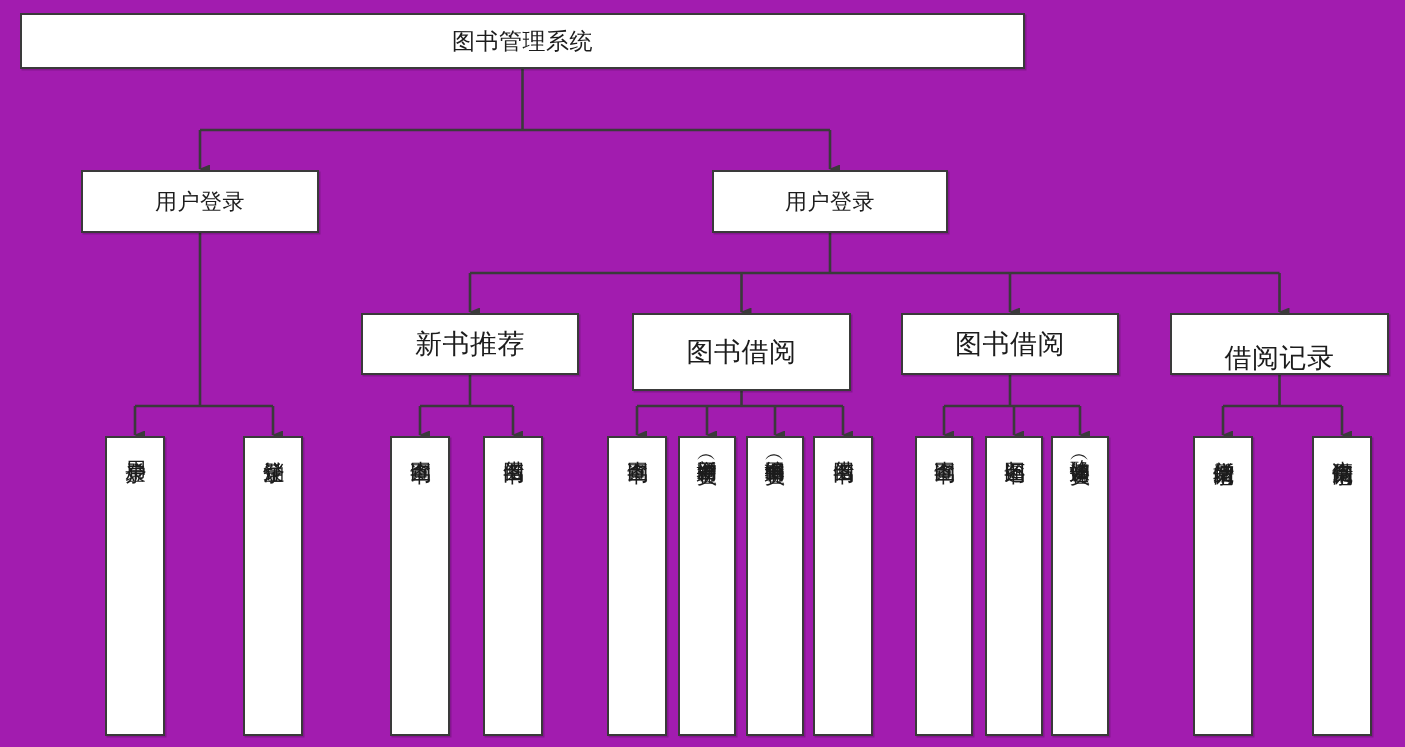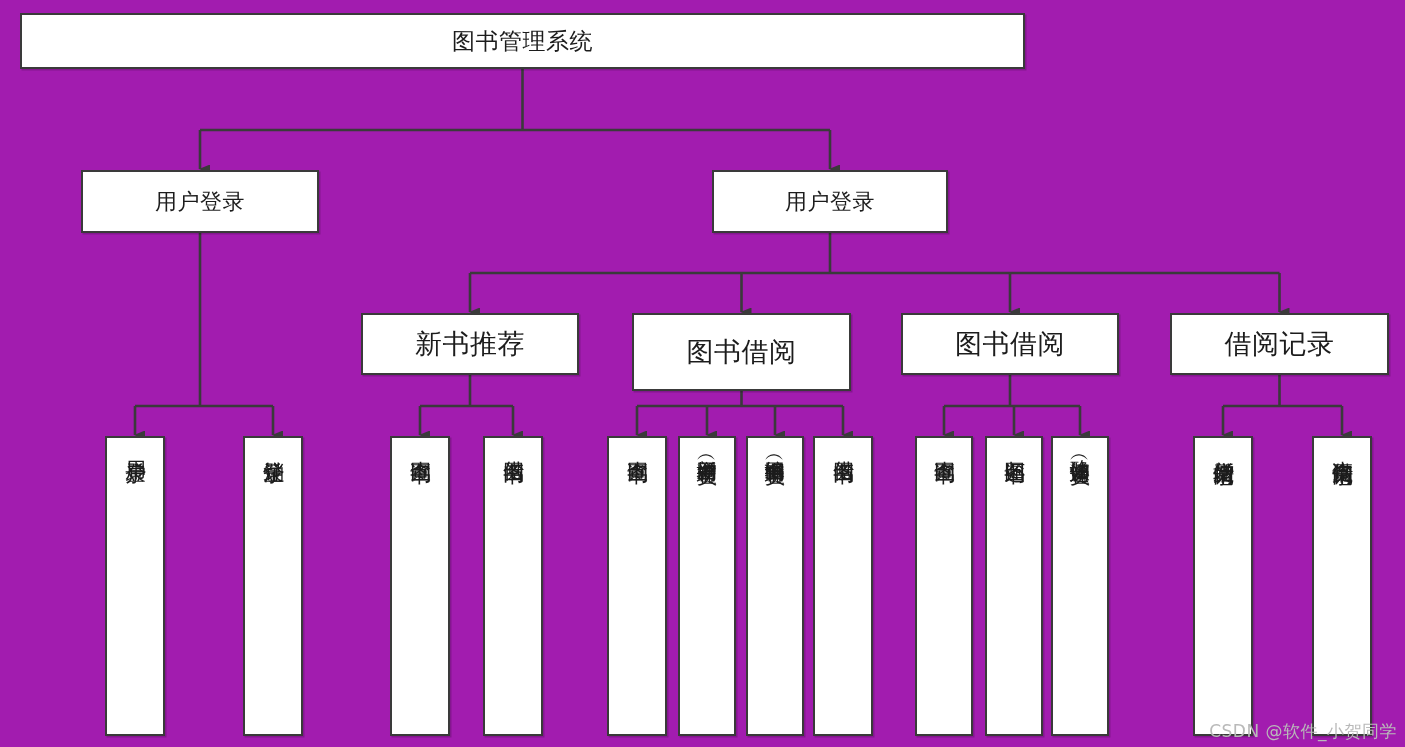--- a/index.html
+++ b/index.html
@@ -133,21 +133,21 @@
 
   <div class="node level-3" id="n-l3_new_book_rec" style="left: 361px; top: 313px; width: 218px; height: 62px;">
     <span class="label">新书推荐</span>
   </div>
   <div class="node level-3" id="n-l3_book_borrow" style="left: 632px; top: 313px; width: 219px; height: 78px;">
     <span class="label">图书借阅</span>
   </div>
   <div class="node level-3" id="n-l3_current_borrow" style="left: 901px; top: 313px; width: 218px; height: 62px;">
     <span class="label">图书借阅</span>
   </div>
-  <div class="node level-3" id="n-l3_borrow_record" style="left: 1170px; top: 313px; width: 219px; height: 62px;">
+  <div class="node level-3" id="n-l3_borrow_record" style="left: 1170px; top: 313px; width: 219px; height: 62px; align-items: flex-end;">
     <span class="label">借阅记录</span>
   </div>
 
   <div class="node leaf" id="n-leaf_user_login" style="left: 105px; top: 436px; width: 60px; height: 300px;">
     <span class="label">用户登录</span>
   </div>
   <div class="node leaf" id="n-leaf_logout" style="left: 243px; top: 436px; width: 60px; height: 300px;">
     <span class="label">注销登录</span>
   </div>
   <div class="node leaf" id="n-leaf_query_book_a" style="left: 390px; top: 436px; width: 60px; height: 300px;">
@@ -177,15 +177,14 @@
   <div class="node leaf tall" id="n-leaf_confirm_return" style="left: 1051px; top: 436px; width: 58px; height: 300px;">
     <span class="label">确认归还（管理员）</span>
   </div>
   <div class="node leaf" id="n-leaf_add_record" style="left: 1193px; top: 436px; width: 60px; height: 300px;">
     <span class="label">新增借阅记录</span>
   </div>
   <div class="node leaf" id="n-leaf_query_record" style="left: 1312px; top: 436px; width: 60px; height: 300px;">
     <span class="label">查询借阅记录</span>
   </div>
 
-  <div id="watermark">CSDN @软件_小贺同学</div>
 
 </div>
 
 </body></html>

